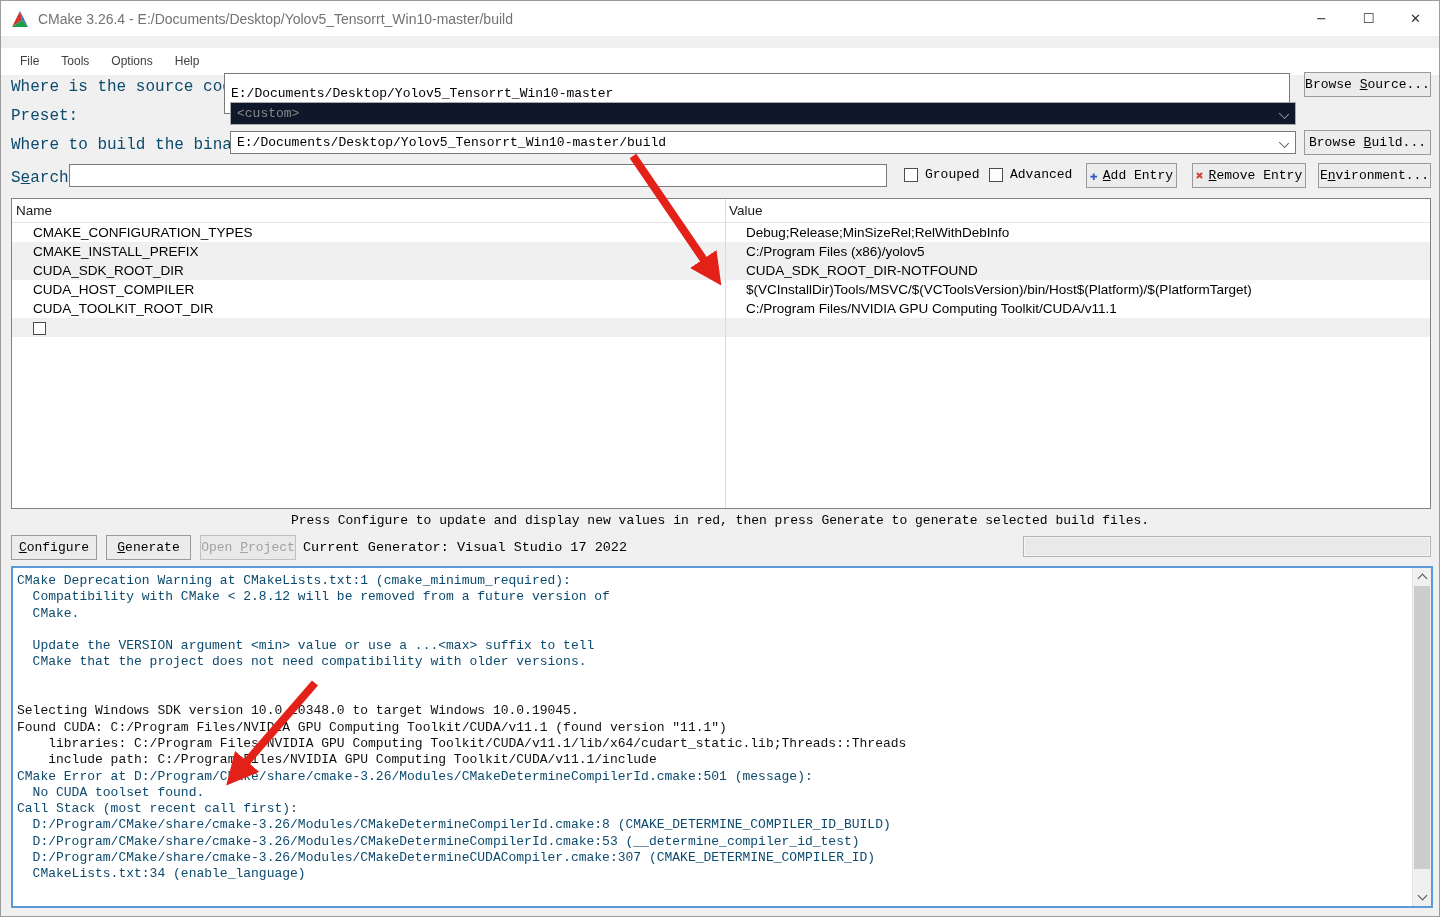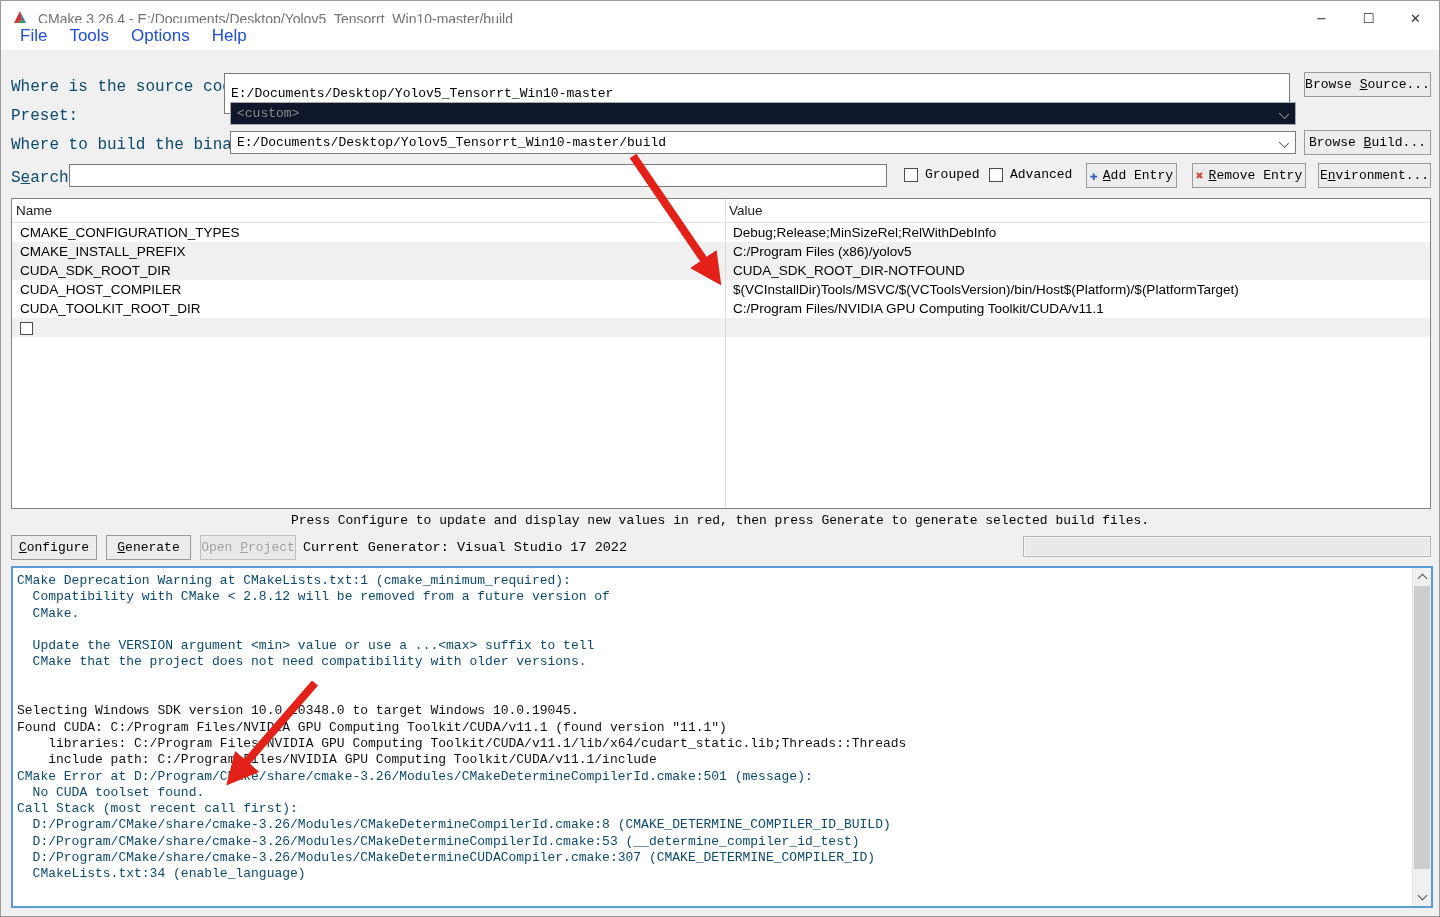--- a/index.html
+++ b/index.html
@@ -10,21 +10,21 @@
 
   
   .titlebar{position:absolute;left:0;top:0;width:100%;height:35px;background:#fff;display:flex;align-items:center}
   .logo{margin-left:9px;width:20px;height:20px;flex:0 0 auto}
   .title-text{margin-left:8px;font-size:14px;color:#737373;white-space:nowrap}
   .win-controls{position:absolute;right:0;top:0;display:flex;height:35px}
   .win-btn{width:47px;height:35px;display:flex;align-items:center;justify-content:center;
            font-family:"DejaVu Sans",sans-serif;font-size:13px;color:#333}
 
   
-  .menubar{position:absolute;left:0;top:22px;width:100%;height:27px;background:#fff;display:flex;align-items:center;padding-left:8px;font-size:17px;color:#1d4ed8}
+  .menubar{position:absolute;left:0;top:47px;width:100%;height:27px;background:#fff;display:flex;align-items:center;padding-left:8px;font-size:12px;color:#404040}
   .menu-item{padding:3px 11px 5px 11px}
 
   
   .flabel{position:absolute;font-size:16px;color:#0c4a6e;white-space:nowrap}
   .field{position:absolute;background:#fff;border:1px solid #7a7a7a;font-size:13px;padding:2px 6px;
          font-family:"Liberation Mono","DejaVu Sans Mono",monospace;color:#000;display:flex;align-items:center;overflow:hidden;white-space:nowrap}
   .combo .chev{position:absolute;right:7px;top:7px;width:8px;height:8px;border-right:1.6px solid #555;border-bottom:1.6px solid #555;transform:rotate(45deg) scaleY(.8)}
   .disabled-combo{background:#0f172a;border:1px solid #a9a9a9;color:#8a8a8a}
   .btn{position:absolute;background:#ececec;border:1px solid #9a9a9a;font-size:13px;
        font-family:"Liberation Mono","DejaVu Sans Mono",monospace;color:#000;
@@ -38,21 +38,21 @@
   .icon-cross{color:#d14836;margin-right:5px;font-size:13px}
 
   
   .cache-table{position:absolute;left:10px;top:197px;width:1420px;height:311px;background:#fff;border:1px solid #828282;overflow:hidden}
   .col-sep{position:absolute;left:713px;top:0;width:1px;height:100%;background:#dcdcdc}
   .thead{height:24px;display:flex;align-items:center;font-size:13.5px;color:#1a1a1a;border-bottom:1px solid #e4e4e4;background:#fff}
   .th{padding-left:4px}
   .th.name{width:713px}
   .trow{height:19px;display:flex;align-items:center;font-size:13.5px;color:#000;background:#fff}
   .trow.alt{background:#f0f0f0}
-  .tcell{padding-left:8px;white-space:nowrap;overflow:hidden}
+  .tcell{padding-left:21px;white-space:nowrap;overflow:hidden}
   .tcell.name{width:713px;flex:0 0 auto}
   .tcell.value{flex:1}
   .cb{display:inline-block;width:13px;height:13px;border:1px solid #4a4a4a;background:#fff;vertical-align:middle}
 
   
   .status-hint{position:absolute;left:0;top:512px;width:100%;text-align:center;font-size:13px;color:#000}
   .gen-text{position:absolute;left:302px;top:539px;font-size:13.5px;color:#000;white-space:nowrap}
   .progress{position:absolute;left:1022px;top:535px;width:408px;height:21px;background:#e9e9e9;border:1px solid #b3b3b3;box-shadow:inset 0 0 0 1px #f6f6f6}
 
   

